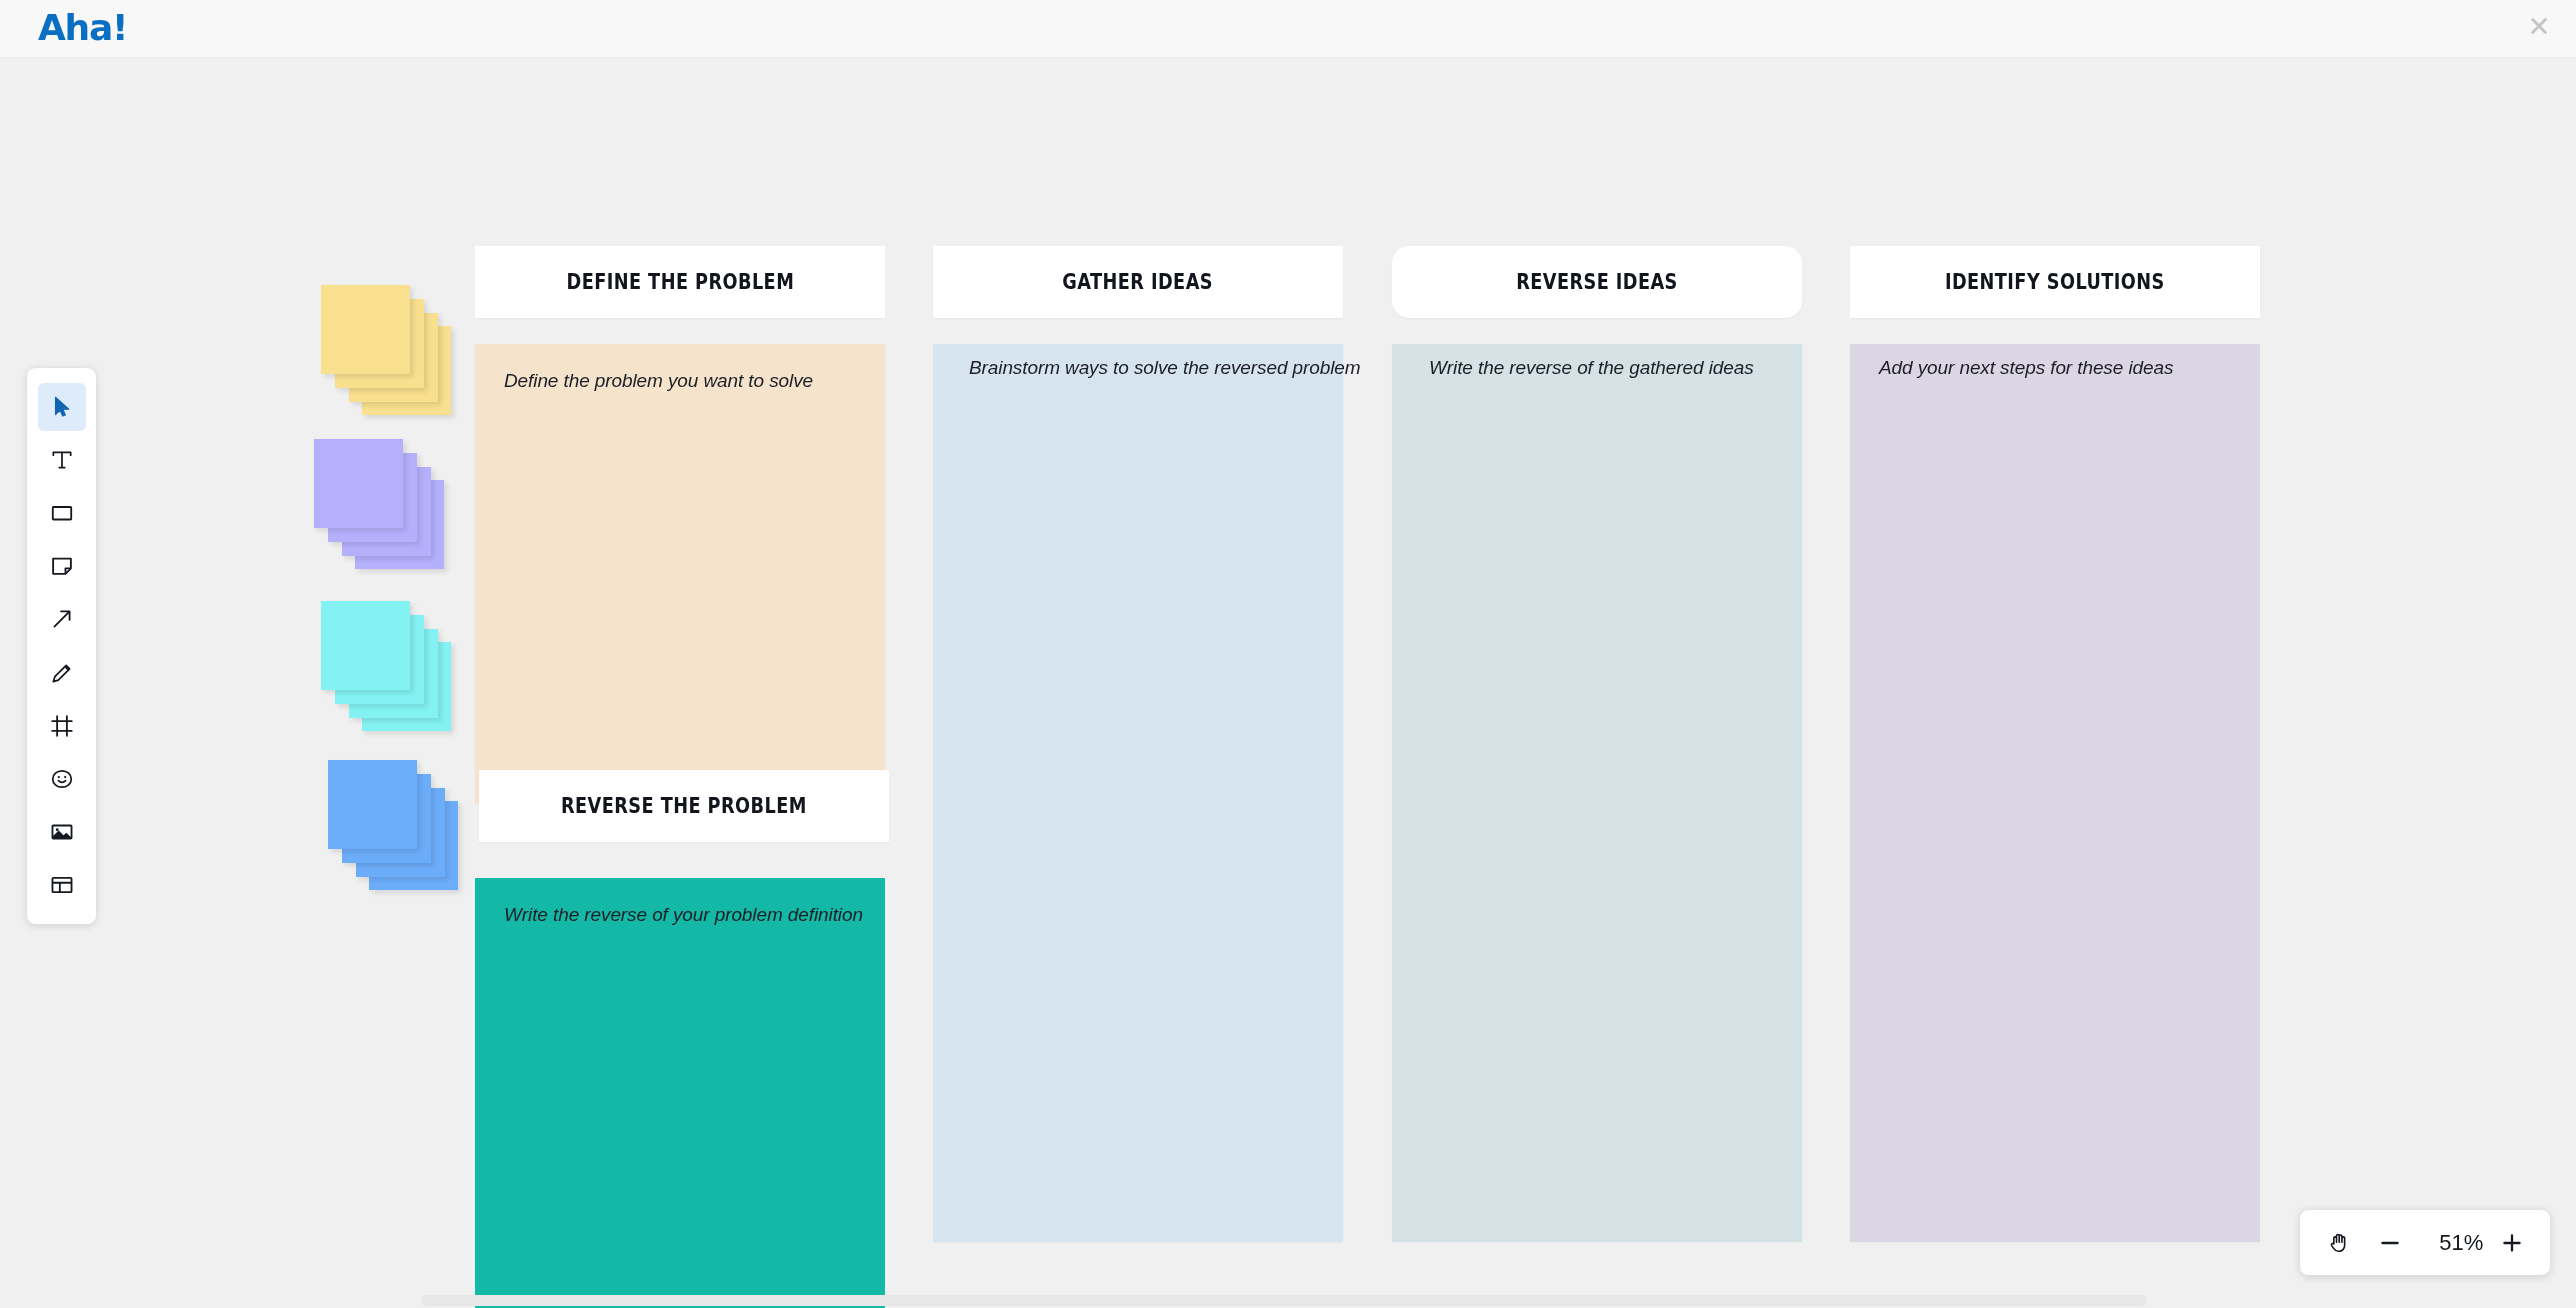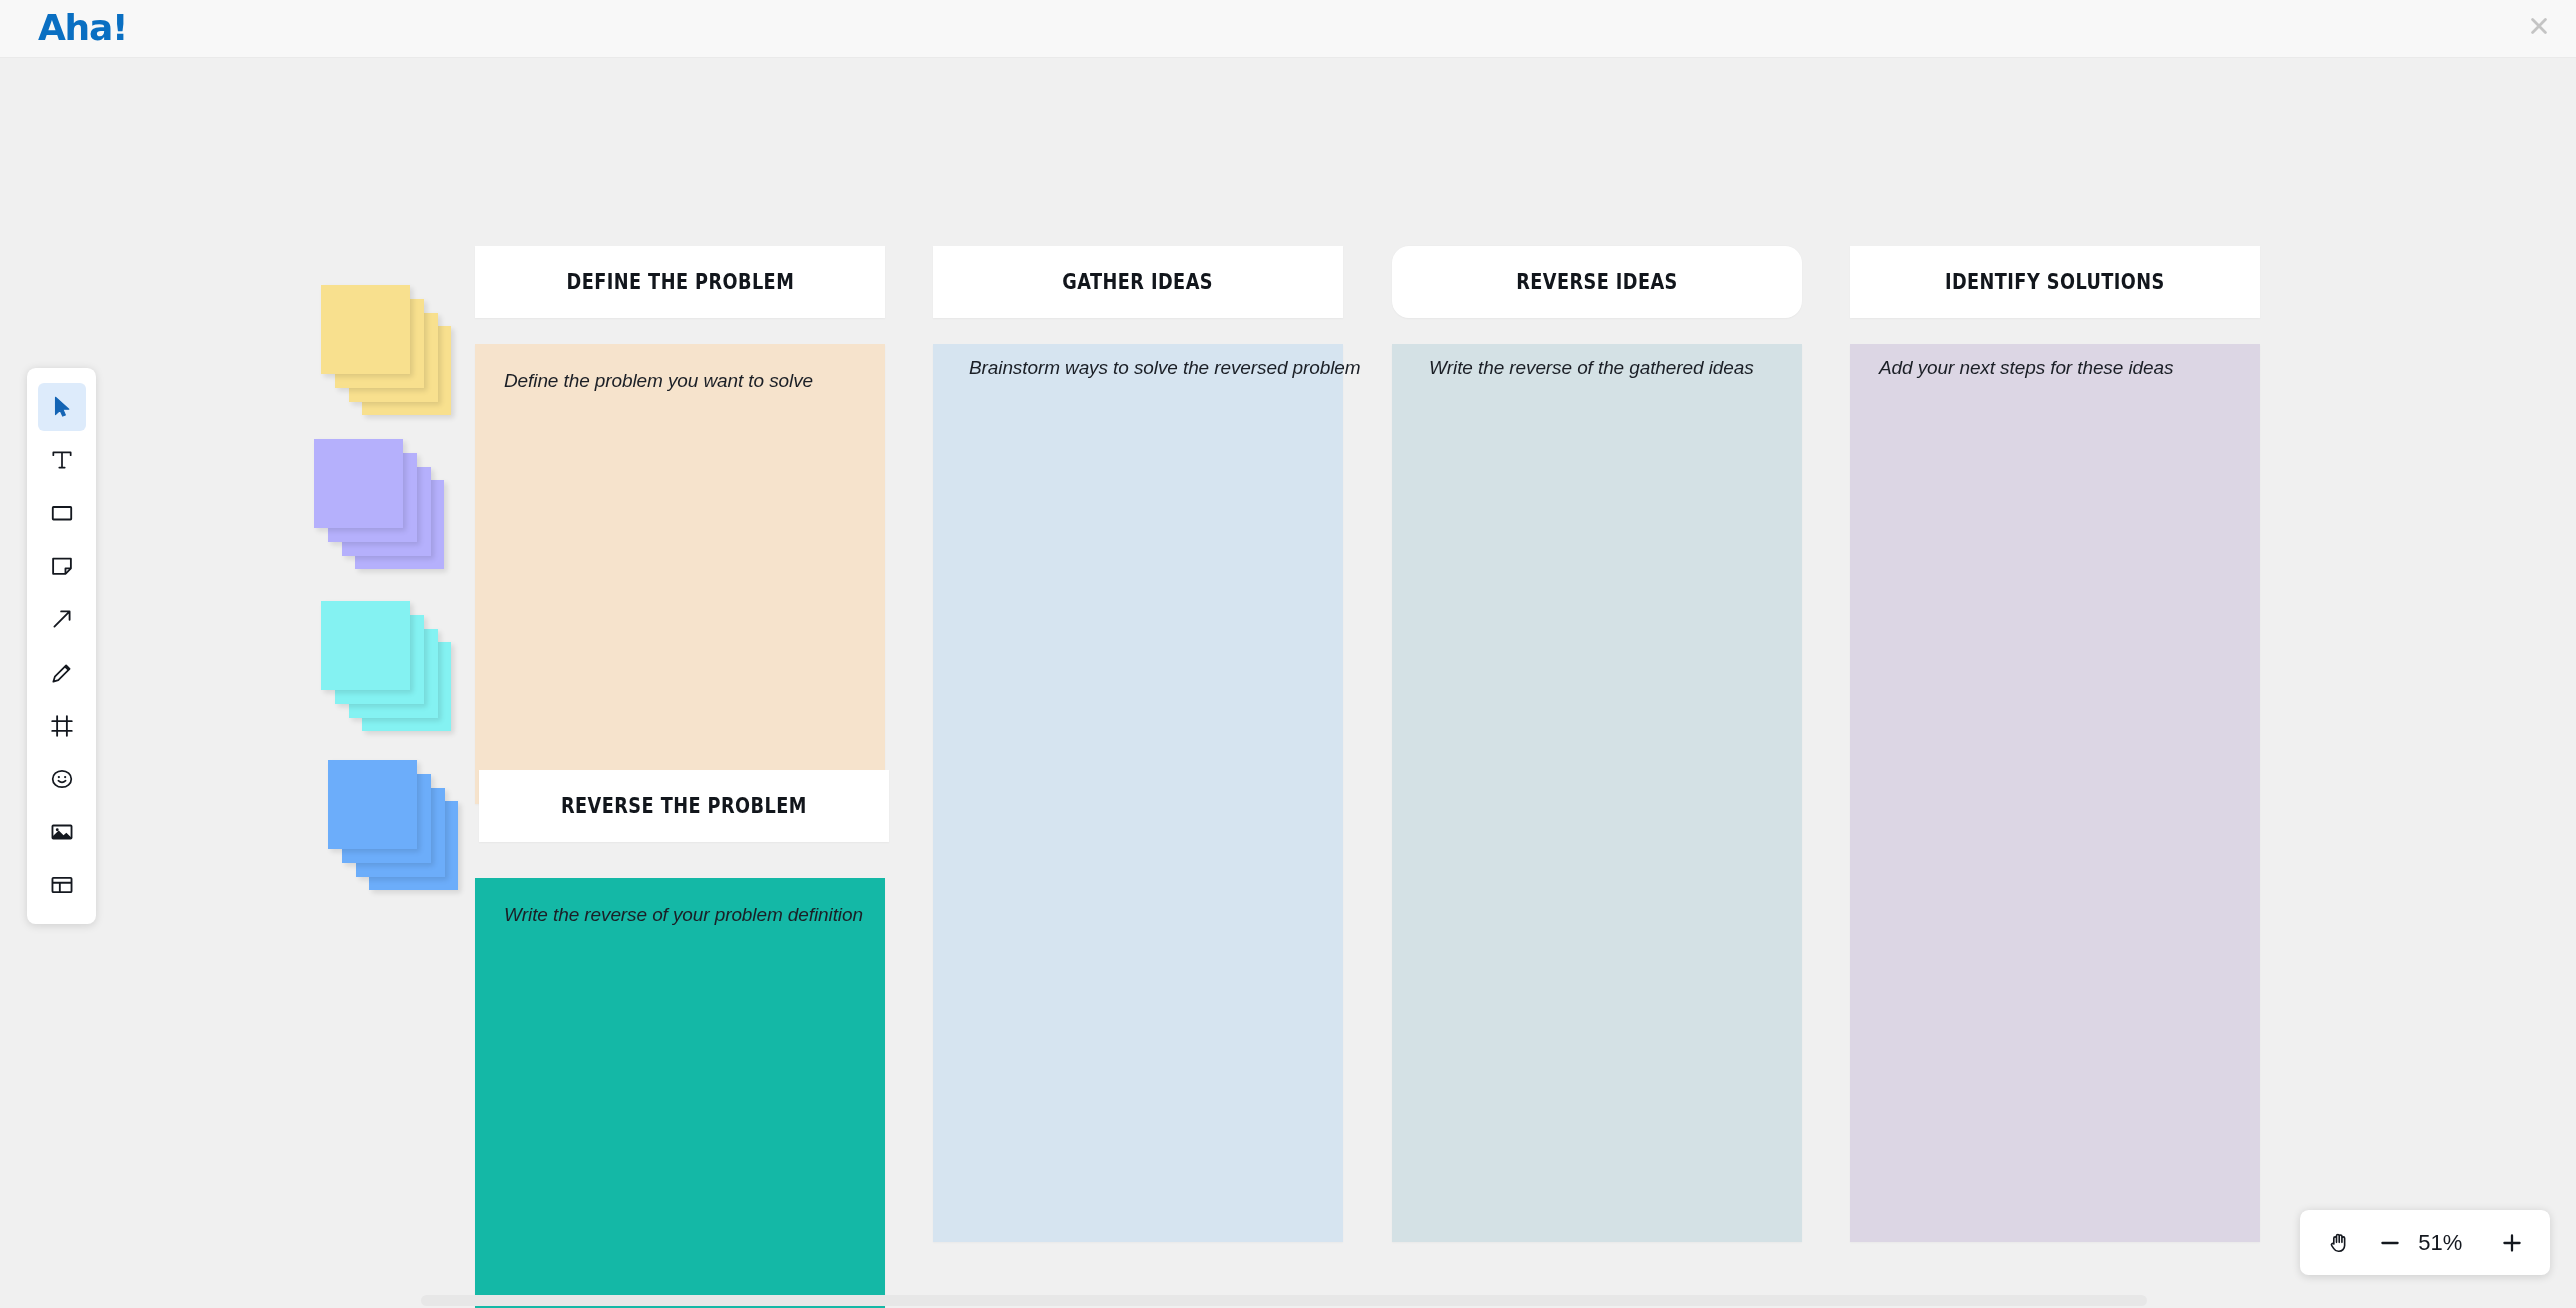--- a/index.html
+++ b/index.html
@@ -153,21 +153,21 @@
     height: 46px;
     display: flex;
     align-items: center;
     justify-content: center;
     border-radius: 6px;
     cursor: pointer;
     color: #14181F;
   }
   #zoom-level {
     min-width: 65px;
-    text-align: left;
+    text-align: right;
     font-family: "Liberation Sans", sans-serif;
     font-size: 22px;
     color: #14181F;
     cursor: pointer;
     user-select: none;
   }
 
   
   #hscrollbar-track {
     position: absolute;

